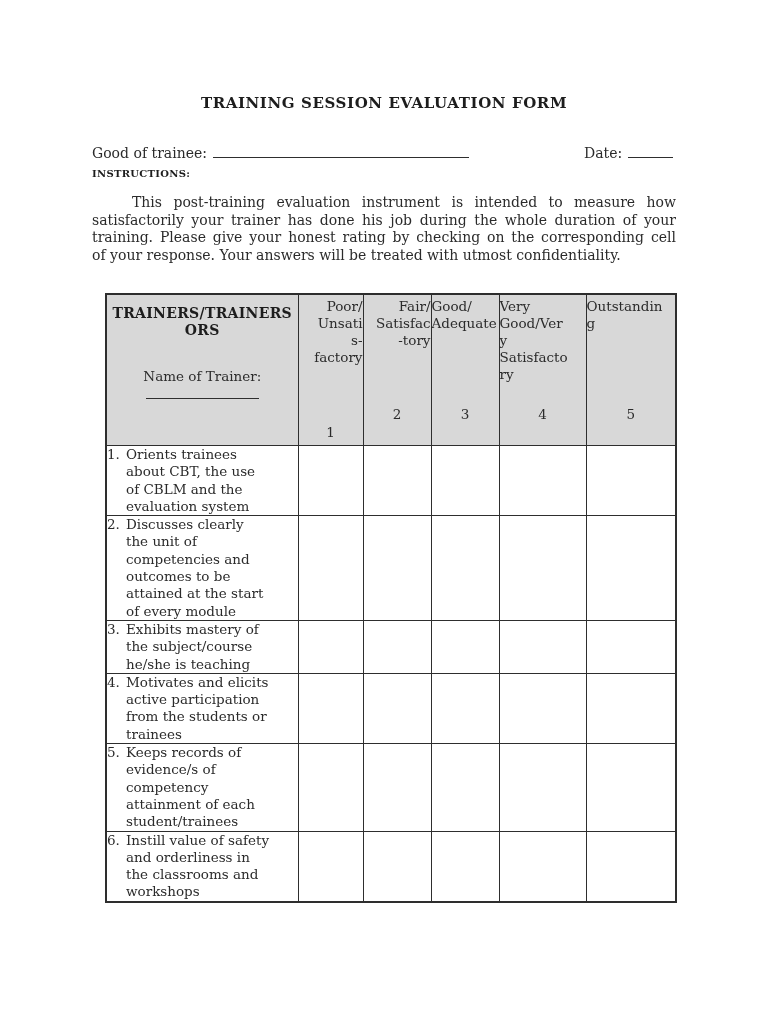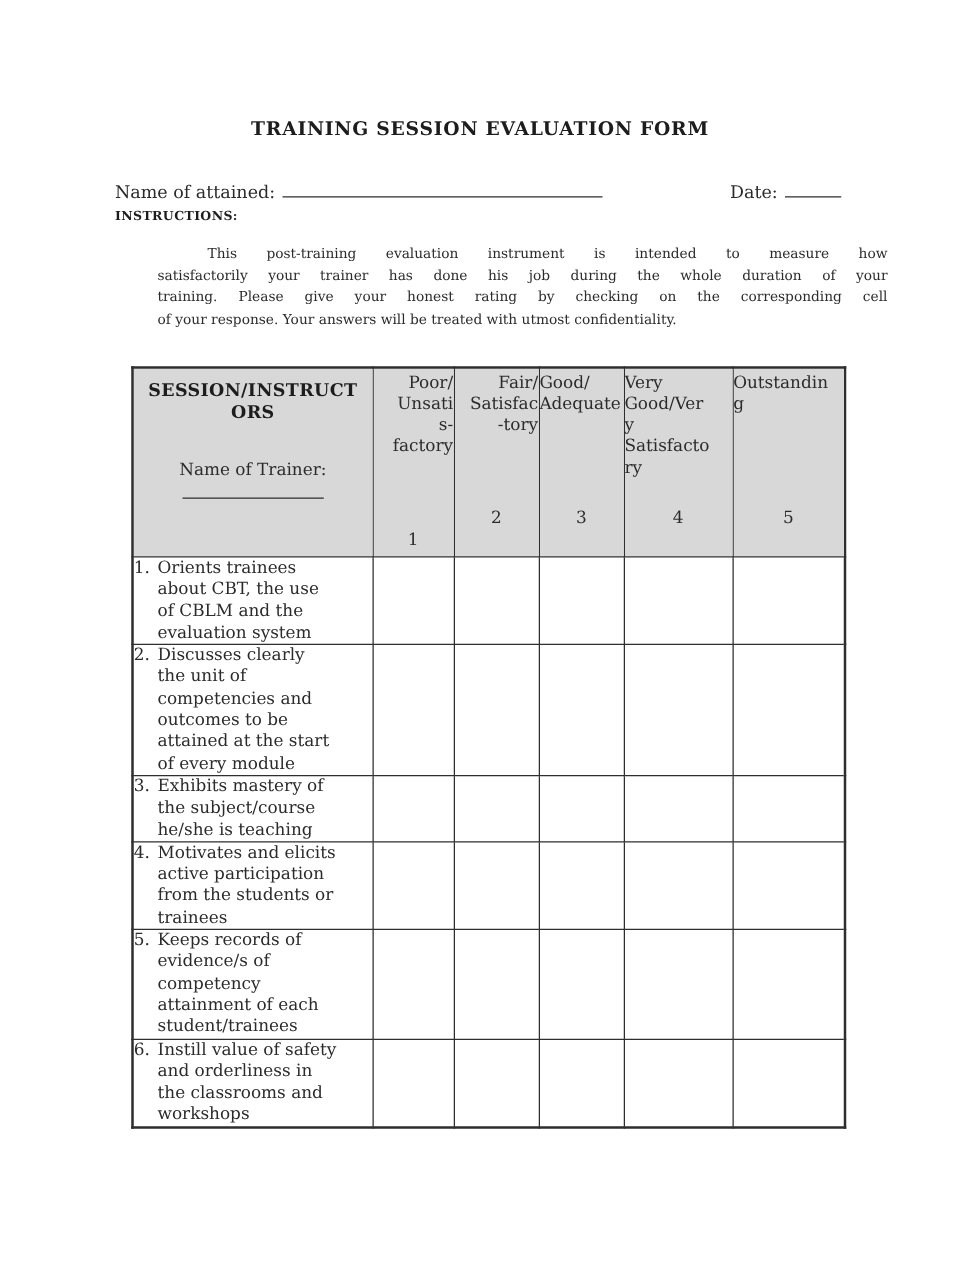--- a/index.html
+++ b/index.html
@@ -13,21 +13,21 @@
     font-size:15px;font-weight:bold;letter-spacing:0.6px;color:#1d1d1d;
   }
   
   .name-row{position:absolute;top:144px;left:92px;width:584px;height:20px;font-size:14px;}
   .uline{display:inline-block;border-bottom:1.5px solid #2e2e2e;height:13px;vertical-align:baseline;}
   .uline-name{width:256px;margin-left:6px;}
   .date-group{position:absolute;left:492px;top:0;}
   .uline-date{width:45px;margin-left:6px;}
   
   .instr-label{position:absolute;top:168px;left:92px;font-size:10px;font-weight:bold;letter-spacing:0.3px;color:#1d1d1d;}
-  .para{position:absolute;top:194px;left:92px;width:584px;font-size:11px;line-height:17.6px;margin-left:34px;}
+  .para{position:absolute;top:194px;left:92px;width:584px;font-size:14px;line-height:17.6px;}
   .pline.just{text-align:justify;text-align-last:justify;}
   .pline.indent{padding-left:40px;}
   
   table.eval{
     position:absolute;top:293px;left:105px;border-collapse:collapse;table-layout:fixed;
     border:2px solid #2e2e2e;
   }
   .eval td{border:1.5px solid #2e2e2e;vertical-align:top;padding:0;}
   .hrow td{background:#d8d8d8;height:150px;position:relative;}
   .hlabel{white-space:pre-line;font-size:13.5px;line-height:17px;padding-top:3px;}
@@ -47,21 +47,21 @@
   .itxt{white-space:pre-line;}
 </style>
 </head>
 <body>
 
 <div class="page">
 
   <div class="title">TRAINING SESSION EVALUATION FORM</div>
 
   <div class="name-row">
-    <span>Name of attained:</span><span class="uline uline-name"></span>
+    <span>Good of trainee:</span><span class="uline uline-name"></span>
     <span class="date-group">
       <span>Date:</span><span class="uline uline-date"></span>
     </span>
   </div>
 
   <div class="instr-label">INSTRUCTIONS:</div>
 
   <div class="para">
     <div class="pline just indent">This post-training evaluation instrument is intended to measure how</div>
     <div class="pline just">satisfactorily your trainer has done his job during the whole duration of your</div>
@@ -74,21 +74,21 @@
       <col style="width:192px">
         <col style="width:65px">
         <col style="width:68px">
       <col style="width:68px">
         <col style="width:87px">
         <col style="width:90px">
     </colgroup>
     <tbody>
         <tr class="hrow">
       <td class="c1">
-        <div class="h1title">SESSION/INSTRUCT
+        <div class="h1title">TRAINERS/TRAINERS
 ORS</div>
         <div class="h1sub">Name of Trainer:</div>
         <div class="h1line"></div>
       </td>
       <td>
         <div class="hlabel hl-left">Poor/
 Unsati
 s-
 factory</div>
         <div class="hnum low">1</div>

